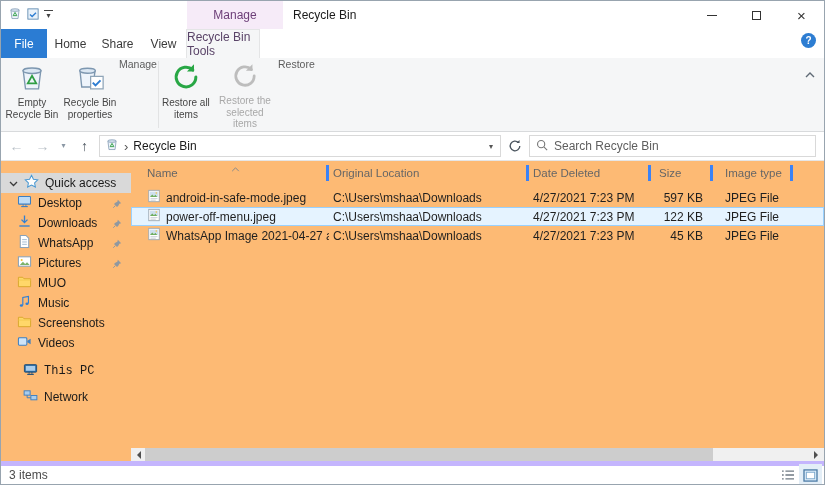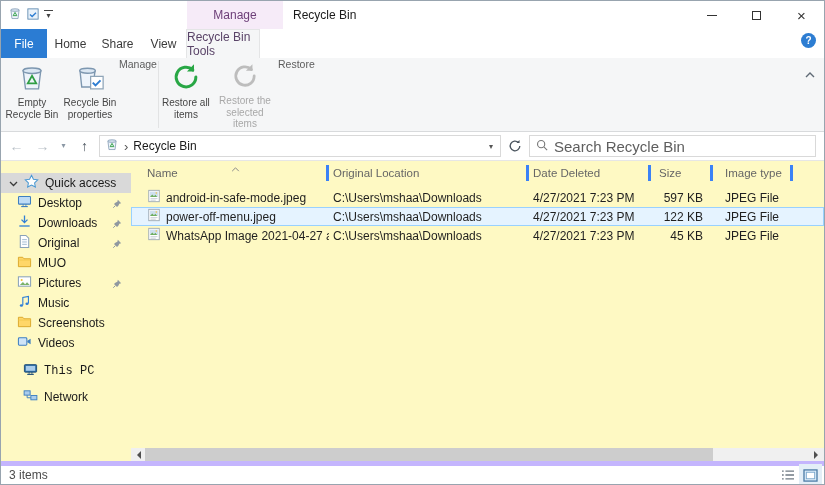--- a/index.html
+++ b/index.html
@@ -59,26 +59,26 @@
   .nav-caret { width:13px; font-size:8px; color:#8b98a5; }
   .addrbox { flex:0 0 402px; height:22px; border:1px solid #d9d9d9; background:#fff; display:flex;
              align-items:center; gap:5px; padding:0 5px; }
   .crumb-sep { font-size:13px; color:#555; line-height:1; }
   .crumb { font-size:12px; color:#1a1a1a; }
   .addr-spacer { flex:1; }
   .addr-caret { font-size:8px; color:#555; padding-right:2px; }
   .refresh-btn { width:22px; height:22px; display:flex; align-items:center; justify-content:center; }
   .searchbox { flex:1; height:22px; border:1px solid #d9d9d9; background:#fff; display:flex;
                align-items:center; gap:6px; padding:0 6px; }
-  .searchbox input { border:none; outline:none; flex:1; font-size:15px; color:#701a75;
+  .searchbox input { border:none; outline:none; flex:1; font-size:12px; color:#701a75;
                      font-family:inherit; background:transparent; }
   .searchbox input::placeholder { color:#5e5e5e; opacity:1; }
 
   
-  .main { flex:1; display:flex; background:#fef9c3; position:relative; overflow:hidden; }
+  .main { flex:1; display:flex; background:#fdba74; position:relative; overflow:hidden; }
   .sidebar { flex:0 0 130px; padding-top:12px; overflow:hidden; }
   .sitem { height:20px; display:flex; align-items:center; gap:6px; font-size:12px; color:#1a1a1a;
            position:relative; white-space:nowrap; }
   .sitem.child { padding-left:16px; }
   .sitem.root { padding-left:8px; }
   .sitem.root2 { padding-left:22px; }
   .sitem.selected { background:#d9d9d9; }
   .sitem .pin { position:absolute; right:9px; top:5px; }
   .gap8 { margin-top:8px;font-family:Liberation Mono, monospace; } .gap6 { margin-top:6px; }
 
@@ -298,44 +298,44 @@
         <span class="pin"><svg width="10" height="10" viewBox="0 0 12 12">
               <path d="M7 1l4 4-2.2.6L7.6 8 6 9.6 2.4 6 4 4.4l2.4-1.2z" fill="#8f98a0"></path>
               <path d="M1.5 10.5L4 8" stroke="#8f98a0" stroke-width="1.2"></path>
             </svg></span>
       </div>
       <div class="sitem child">
         <span><svg width="15" height="15" viewBox="0 0 16 16">
               <path d="M3.5 1.5h6l3 3v10h-9z" fill="#fff" stroke="#8aa2b8" stroke-width="1.1"></path>
               <path d="M5.5 6h5M5.5 8.5h5M5.5 11h5" stroke="#9db7cf"></path>
             </svg></span>
-        <span>Original</span>
+        <span>WhatsApp</span>
         <span class="pin"><svg width="10" height="10" viewBox="0 0 12 12">
               <path d="M7 1l4 4-2.2.6L7.6 8 6 9.6 2.4 6 4 4.4l2.4-1.2z" fill="#8f98a0"></path>
               <path d="M1.5 10.5L4 8" stroke="#8f98a0" stroke-width="1.2"></path>
             </svg></span>
-      </div>
-      <div class="sitem child">
-        <span><svg width="15" height="15" viewBox="0 0 16 16">
-              <path d="M1.5 3.5h4.6l1.4 1.6h7v8.4h-13z" fill="#ffd769" stroke="#d9a62a"></path>
-              <path d="M1.5 6.4h13" stroke="#f3c94f"></path>
-            </svg></span>
-        <span>MUO</span>
       </div>
       <div class="sitem child">
         <span><svg width="15" height="15" viewBox="0 0 16 16">
               <rect x="1.5" y="3" width="13" height="10" fill="#fff" stroke="#8aa2b8" stroke-width="1.1"></rect>
               <circle cx="5" cy="6.3" r="1.1" fill="#f0c030"></circle>
               <path d="M3 11.8l3.3-3.4 2.4 2.4 2-2 2.8 3z" fill="#7cb36b"></path>
             </svg></span>
         <span>Pictures</span>
         <span class="pin"><svg width="10" height="10" viewBox="0 0 12 12">
               <path d="M7 1l4 4-2.2.6L7.6 8 6 9.6 2.4 6 4 4.4l2.4-1.2z" fill="#8f98a0"></path>
               <path d="M1.5 10.5L4 8" stroke="#8f98a0" stroke-width="1.2"></path>
             </svg></span>
+      </div>
+      <div class="sitem child">
+        <span><svg width="15" height="15" viewBox="0 0 16 16">
+              <path d="M1.5 3.5h4.6l1.4 1.6h7v8.4h-13z" fill="#ffd769" stroke="#d9a62a"></path>
+              <path d="M1.5 6.4h13" stroke="#f3c94f"></path>
+            </svg></span>
+        <span>MUO</span>
       </div>
       <div class="sitem child">
         <span><svg width="15" height="15" viewBox="0 0 16 16">
               <path d="M6.2 12V3.8l6-1.3V10" fill="none" stroke="#2f7fd6" stroke-width="1.2"></path>
               <ellipse cx="4.7" cy="12.2" rx="1.7" ry="1.4" fill="#2f7fd6"></ellipse>
               <ellipse cx="10.7" cy="10.4" rx="1.7" ry="1.4" fill="#2f7fd6"></ellipse>
             </svg></span>
         <span>Music</span>
       </div>
       <div class="sitem child">

